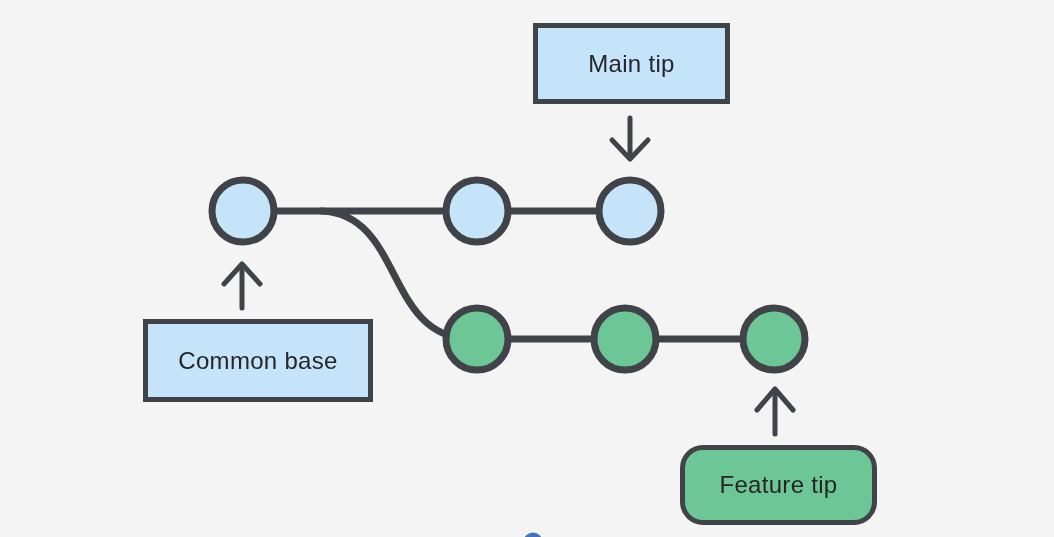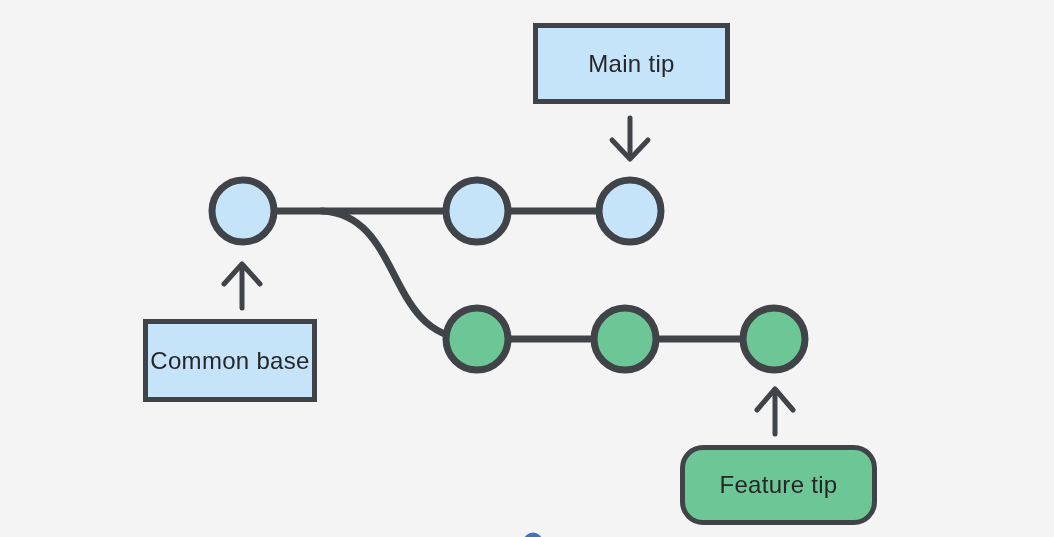--- a/index.html
+++ b/index.html
@@ -51,21 +51,21 @@
     align-items: center;
     justify-content: center;
     font-size: 24px;
     font-weight: 400;
     letter-spacing: 0.3px;
     color: var(--text-dark, #26262a);
   }
   .label-box.blue  { background: var(--node-blue,  #c5e4f9); }
   .label-box.green { background: var(--node-green, #6dc695); border-radius: 23px; }
   #main-tip-box    { left: 533px; top: 23px;  width: 197px; height: 81px; }
-  #common-base-box { left: 143px; top: 319px; width: 174px; height: 83px; }
+  #common-base-box { left: 143px; top: 319px; width: 230px; height: 83px; }
   #feature-tip-box { left: 680px; top: 445px; width: 197px; height: 80px; }
 </style>
 </head>
 <body>
 
 <div id="canvas">
 
   <svg id="diagram-svg" width="1054" height="537" viewBox="0 0 1054 537">
 
     <path class="branch-line" d="M 243 211 H 630"></path>

